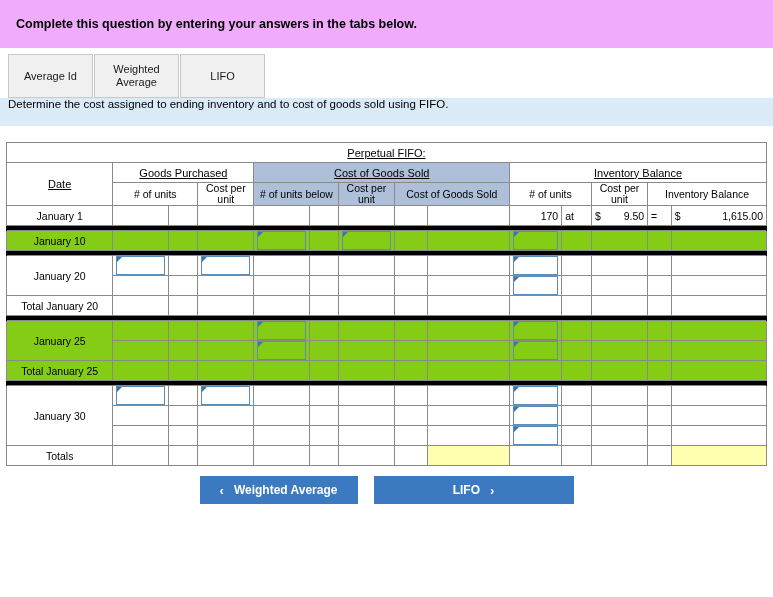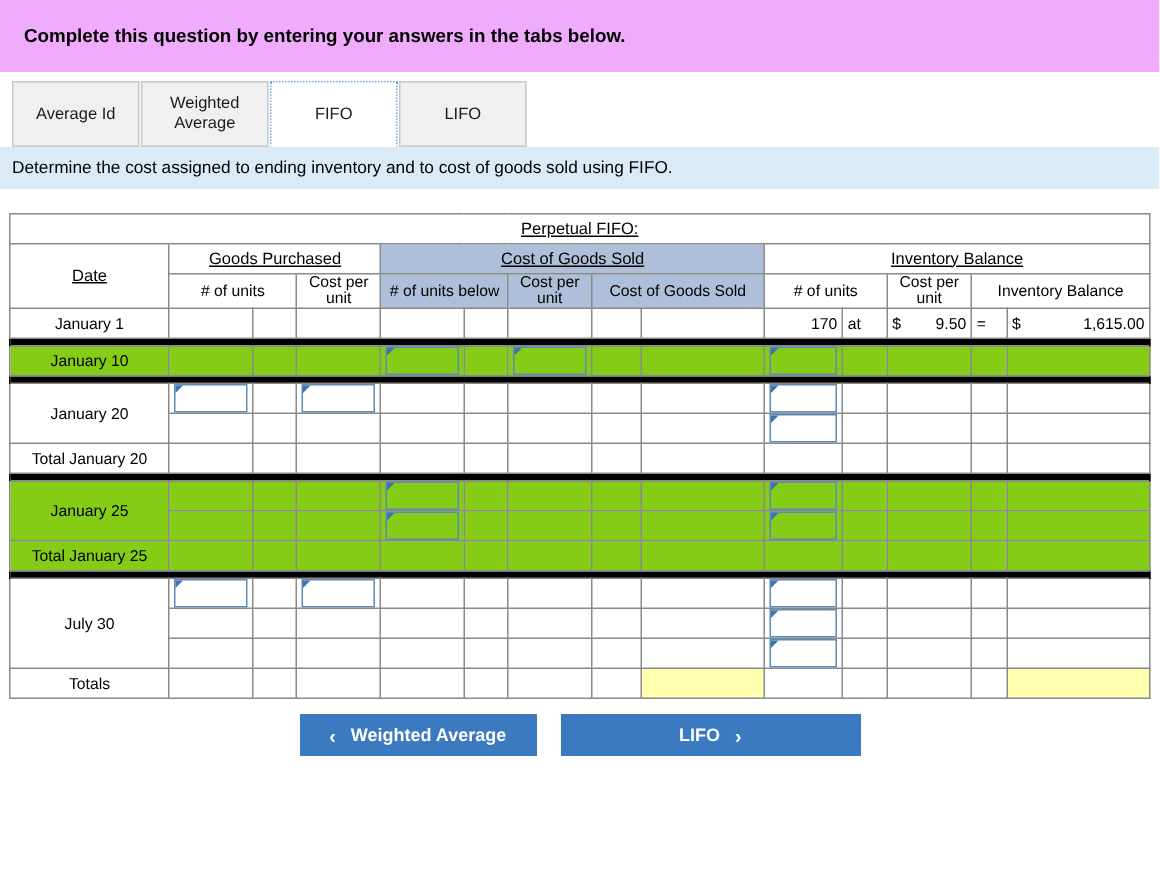--- a/index.html
+++ b/index.html
@@ -48,21 +48,21 @@
     background:#ffffff;
     border:1px dotted #7aa6d0;
     border-bottom:1px solid #ffffff;
     position:relative;z-index:3;
   }
 
   
   .subinstruction{
     background:#daeaf7;
     height:28px;
-    display:flex;align-items:center;
+    display:flex;
     padding:0 8px;
     box-sizing:border-box;
     font-size:11.5px;
   }
 
   
   .tablewrap{padding:16px 6px 0 6px;box-sizing:border-box;}
   table.ledger{
     border-collapse:collapse;
     table-layout:fixed;
@@ -161,23 +161,20 @@
 <div class="instruction-bar">
   <span class="txt">Complete this question by entering your answers in the tabs below.</span>
 </div>
 
 <div class="tabstrip">
   <div class="tab">
     <span>Average Id</span>
   </div>
   <div class="tab">
     <span>Weighted Average</span>
-  </div>
-  <div class="tab active">
-    <span>FIFO</span>
   </div>
   <div class="tab">
     <span>LIFO</span>
   </div>
 </div>
 
 <div class="subinstruction">
   <span>Determine the cost assigned to ending inventory and to cost of goods sold using FIFO.</span>
 </div>
 
@@ -401,21 +398,21 @@
     <td></td>
     <td></td>
     <td></td>
   </tr>
 
   <tr class="sep">
           <td colspan="14"></td>
         </tr>
 
   <tr>
-    <td class="datecell" rowspan="3">July 30</td>
+    <td class="datecell" rowspan="3">January 30</td>
     <td class="hasinput">
             <div class="cellinput"></div>
           </td>
     <td></td>
     <td class="hasinput">
             <div class="cellinput"></div>
           </td>
     <td></td>
     <td></td>
     <td></td>

